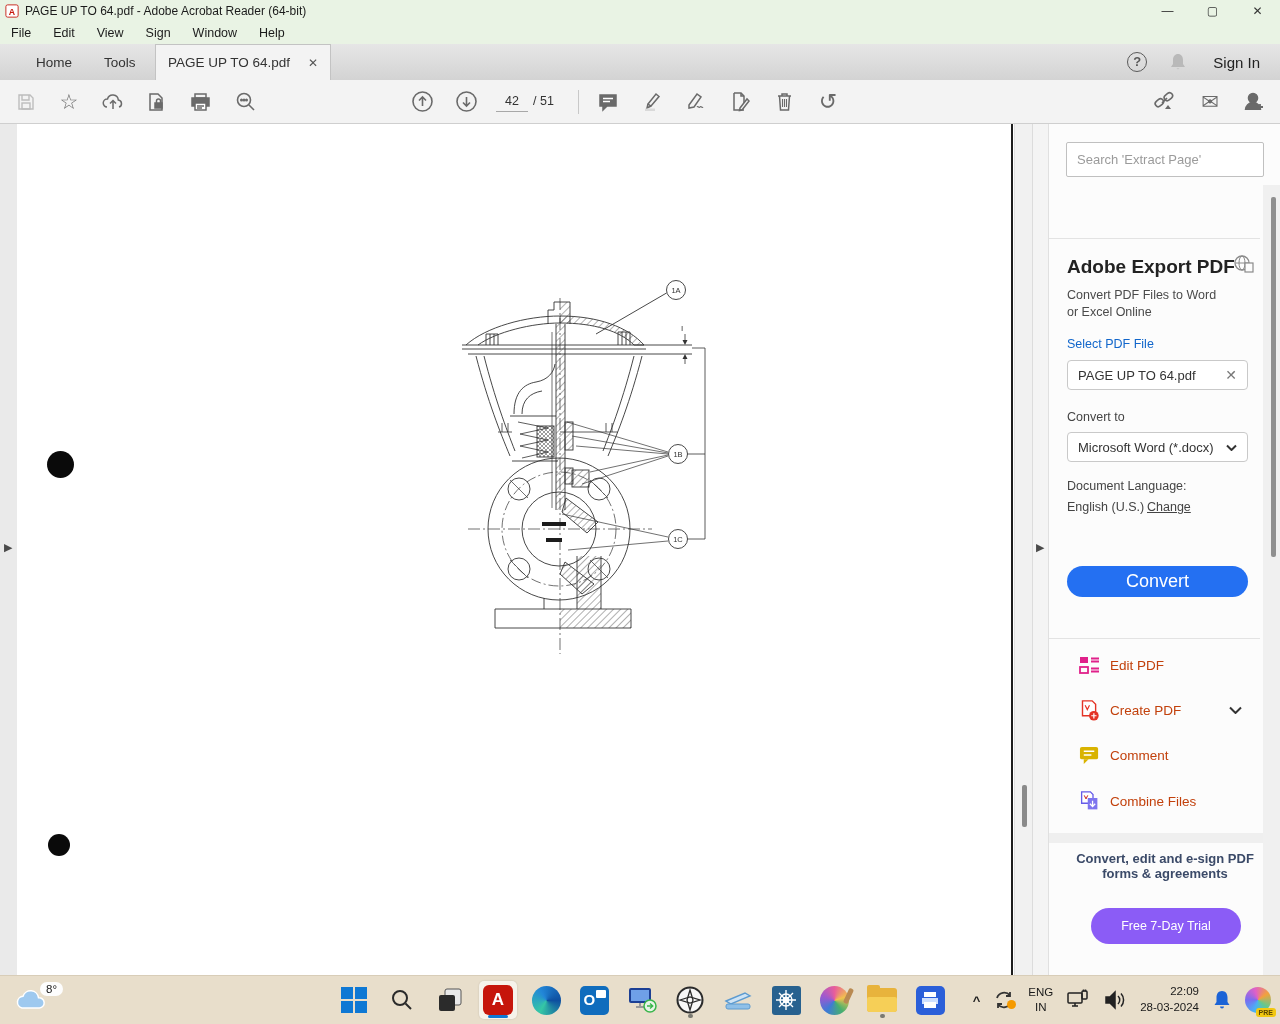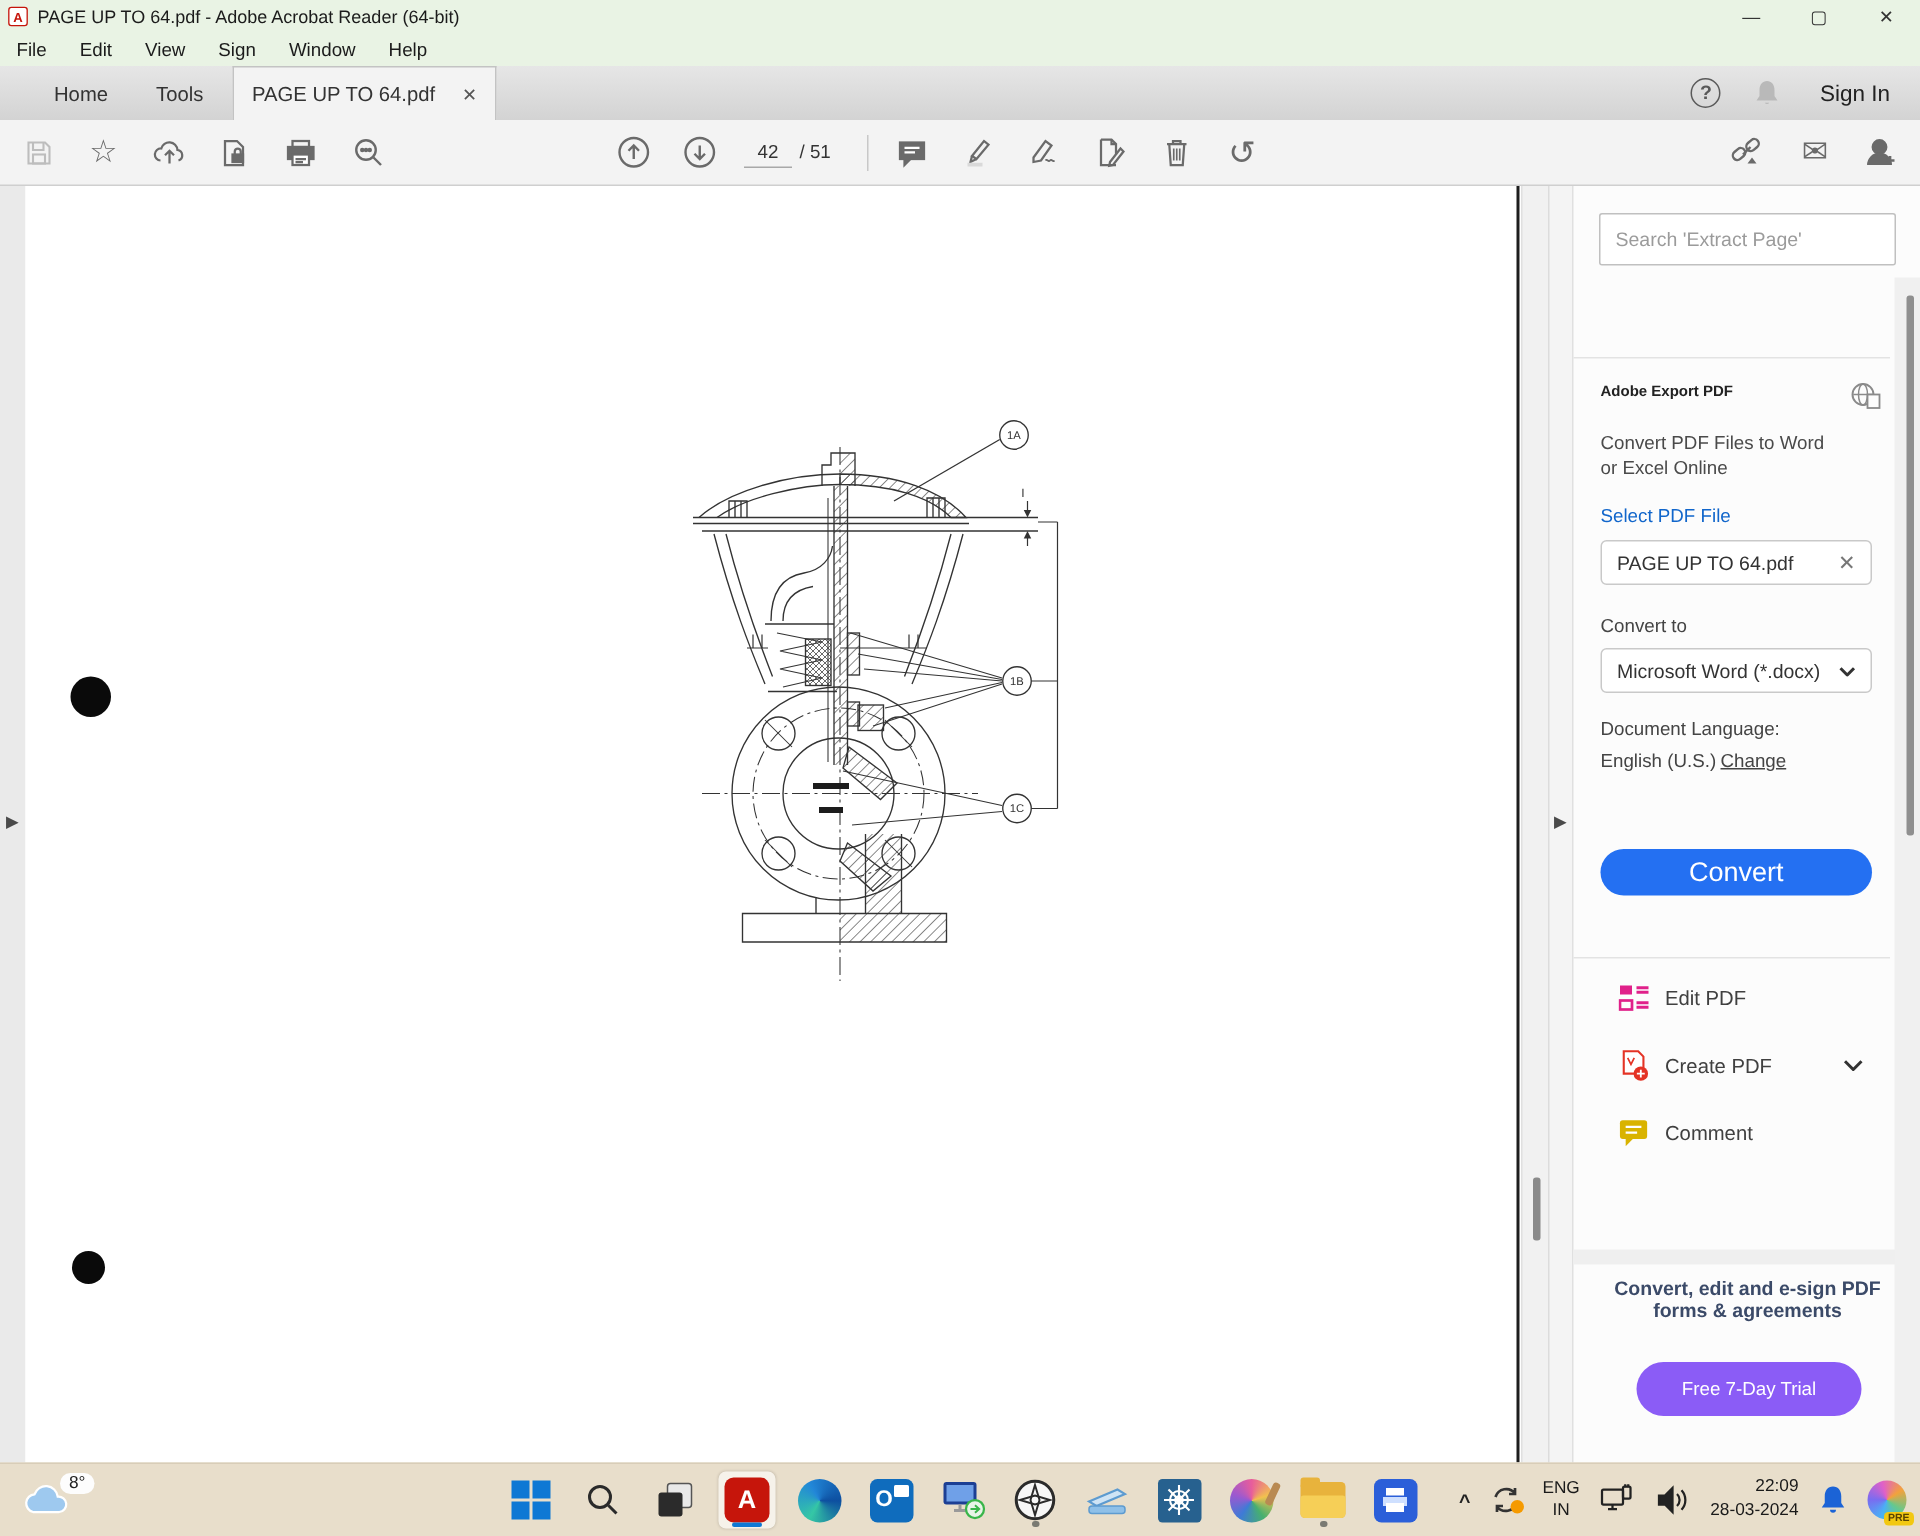--- a/index.html
+++ b/index.html
@@ -49,31 +49,31 @@
 .tech { position:absolute; left:448px; top:148px; }
 
 
 .sidebar { position:absolute; left:1048px; top:124px; width:232px; height:851px; background:#fcfcfc; border-left:1px solid #e0e0e0; font-size:12.5px; }
 .sb-search { position:absolute; left:17px; top:18px; width:198px; height:35px; border:1px solid #c0c0c0; border-radius:2px; background:#fff; font-size:13px; color:#333; padding:0 10px; font-family:"Liberation Sans",sans-serif; }
 .sb-search::placeholder { color:#9b9b9b; }
 .exp-row { position:absolute; left:0; top:74px; width:232px; height:32px; }
 .exp-label { position:absolute; left:61px; top:6px; font-size:15px; color:#222; }
 .star-badge { position:absolute; left:144px; top:7px; width:14px; height:14px; background:#2470f2; border-radius:50%; color:#fff; font-size:8px; text-align:center; line-height:14px; }
 .sb-divider { position:absolute; left:0; width:211px; height:1px; background:#e3e3e3; }
-.panel-title { position:absolute; left:18px; top:132px; font-size:10px; font-weight:bold; color:#222; }
+.panel-title { position:absolute; left:18px; top:132px; font-size:19px; font-weight:bold; color:#222; }
 .desc { position:absolute; left:18px; color:#4a4a4a; line-height:17px; }
 .bluelink { color:#1166cb; }
 .file-pill { position:absolute; left:18px; top:236px; width:181px; height:30px; border:1px solid #c9c9c9; border-radius:4px; background:#fff; display:flex; align-items:center; justify-content:space-between; padding:0 10px; color:#333; font-size:13px; }
 .file-pill .x { color:#777; font-size:14px; }
 .sb-label { position:absolute; left:18px; color:#444; }
 .dropdown { position:absolute; left:18px; top:308px; width:181px; height:30px; border:1px solid #c9c9c9; border-radius:4px; background:#fff; display:flex; align-items:center; justify-content:space-between; padding:0 10px; color:#333; font-size:13px; }
 .convert-btn { position:absolute; left:18px; top:442px; width:181px; height:31px; background:#2470f2; border:none; border-radius:16px; color:#fff; font-size:18px; font-family:"Liberation Sans",sans-serif; }
 .tool-row { position:absolute; left:0; width:232px; height:34px; }
 .tool-row .ticon { position:absolute; left:30px; top:0; width:21px; height:21px; }
-.tool-row .tlabel { position:absolute; left:61px; top:3px; font-size:13.5px; color:#404040; }
+.tool-row .tlabel { position:absolute; left:61px; top:3px; font-size:13.5px; color:#c2410c; }
 .chev { stroke:#333; stroke-width:2; fill:none; }
 .promo-band { position:absolute; left:0; top:709px; width:232px; height:10px; background:#efefef; }
 .promo-line { position:absolute; width:232px; text-align:center; font-size:13px; font-weight:bold; color:#3b4a68; }
 .trial-btn { position:absolute; left:42px; top:784px; width:150px; height:36px; background:#8b5cf6; border:none; border-radius:18px; color:#fff; font-size:12.5px; font-family:"Liberation Sans",sans-serif; }
 .sb-scrolltrack { position:absolute; left:214px; top:61px; width:18px; height:790px; background:#f0f0f0; }
 .sb-scrollthumb { position:absolute; left:8px; top:12px; width:5px; height:360px; background:#8f8f8f; border-radius:2px; }
 
 
 .taskbar { position:absolute; left:0; top:975px; width:1280px; height:49px; background:#e8decb; border-top:1px solid #d8cdb8; }
 .weather { position:absolute; left:14px; top:6px; width:70px; height:36px; display:flex; align-items:center; }
@@ -411,20 +411,29 @@
         </svg>
     </div>
     <div class="tool-row" style="top:621px;">
       <svg class="ticon" viewBox="0 0 22 22">
         <rect x="1" y="2" width="19" height="13" rx="2" fill="#d9b300"></rect>
         <path d="M5,15 L5,20 L10,15" fill="#d9b300"></path>
         <path d="M5,6.5 H16 M5,10.5 H13" stroke="#fff" stroke-width="1.6"></path>
       </svg>
       <span class="tlabel">Comment</span>
     </div>
+    <div class="tool-row" style="top:667px;">
+      <svg class="ticon" viewBox="0 0 22 24">
+        <path d="M2,1 H12 L15,4 V14 H2 Z" fill="#fff" stroke="#655be8" stroke-width="1.5"></path>
+        <path d="M5,5 l2,4 l2,-4" fill="none" stroke="#c6150b" stroke-width="1.1"></path>
+        <rect x="9" y="8" width="11" height="13" fill="#7d74ee"></rect>
+        <path d="M14.5,11 v6 M11.5,14.5 L14.5,17.8 L17.5,14.5" stroke="#fff" stroke-width="1.5" fill="none"></path>
+      </svg>
+      <span class="tlabel">Combine Files</span>
+    </div>
 
     <div class="promo-band"></div>
     <span class="promo-line" style="top:727px;">Convert, edit and e-sign PDF</span>
     <span class="promo-line" style="top:742px;">forms &amp; agreements</span>
     <button class="trial-btn">Free 7-Day Trial</button>
 
     <div class="sb-scrolltrack">
       <div class="sb-scrollthumb"></div>
     </div>
   </div>

